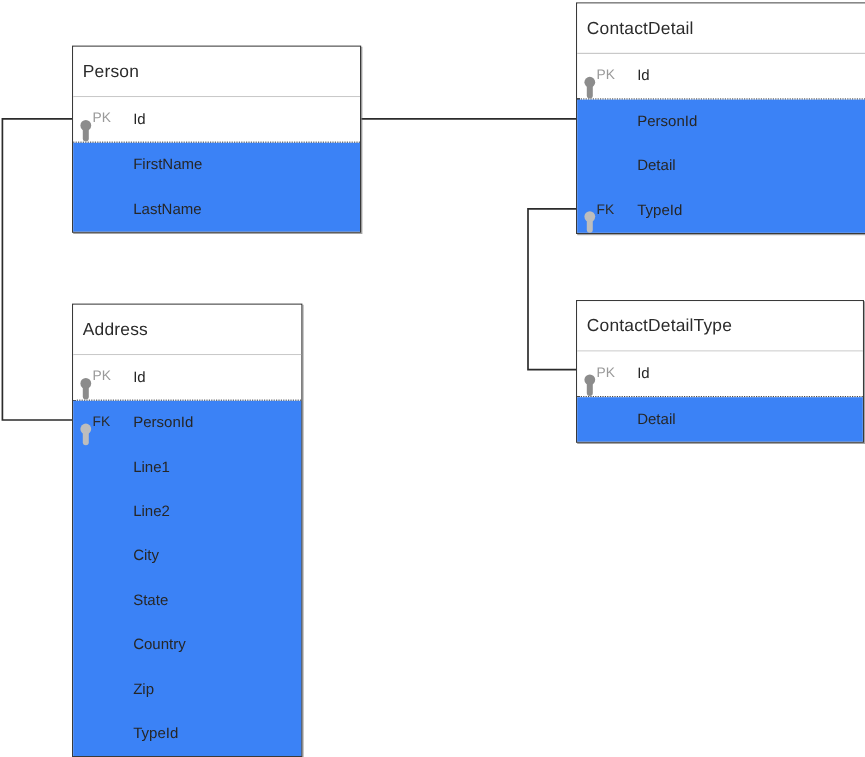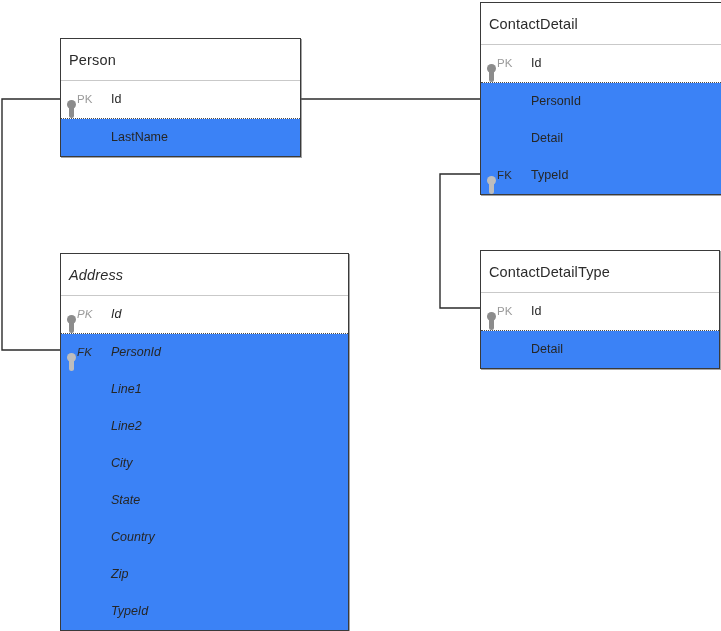--- a/index.html
+++ b/index.html
@@ -142,26 +142,29 @@
             <span class="head"></span>
               <span class="stem"></span>
           </span>
           <span class="keytag pk">PK</span>
         </span>
         <span class="fieldname">Id</span>
       </div>
     </div>
     <div class="field-group">
       <div class="row">
+        <span class="fieldname">FirstName</span>
+      </div>
+      <div class="row">
         <span class="fieldname">LastName</span>
       </div>
     </div>
   </div>
 
-  <div class="table" style="left:60px; top:253px; width:289px;font-style:italic;">
+  <div class="table" style="left:60px; top:253px; width:192px;">
     <div class="table-title">Address</div>
     <div class="pk-group">
       <div class="row">
         <span class="keycell">
           <span class="key-icon dark">
             <span class="head"></span>
               <span class="stem"></span>
           </span>
           <span class="keytag pk">PK</span>
         </span>

